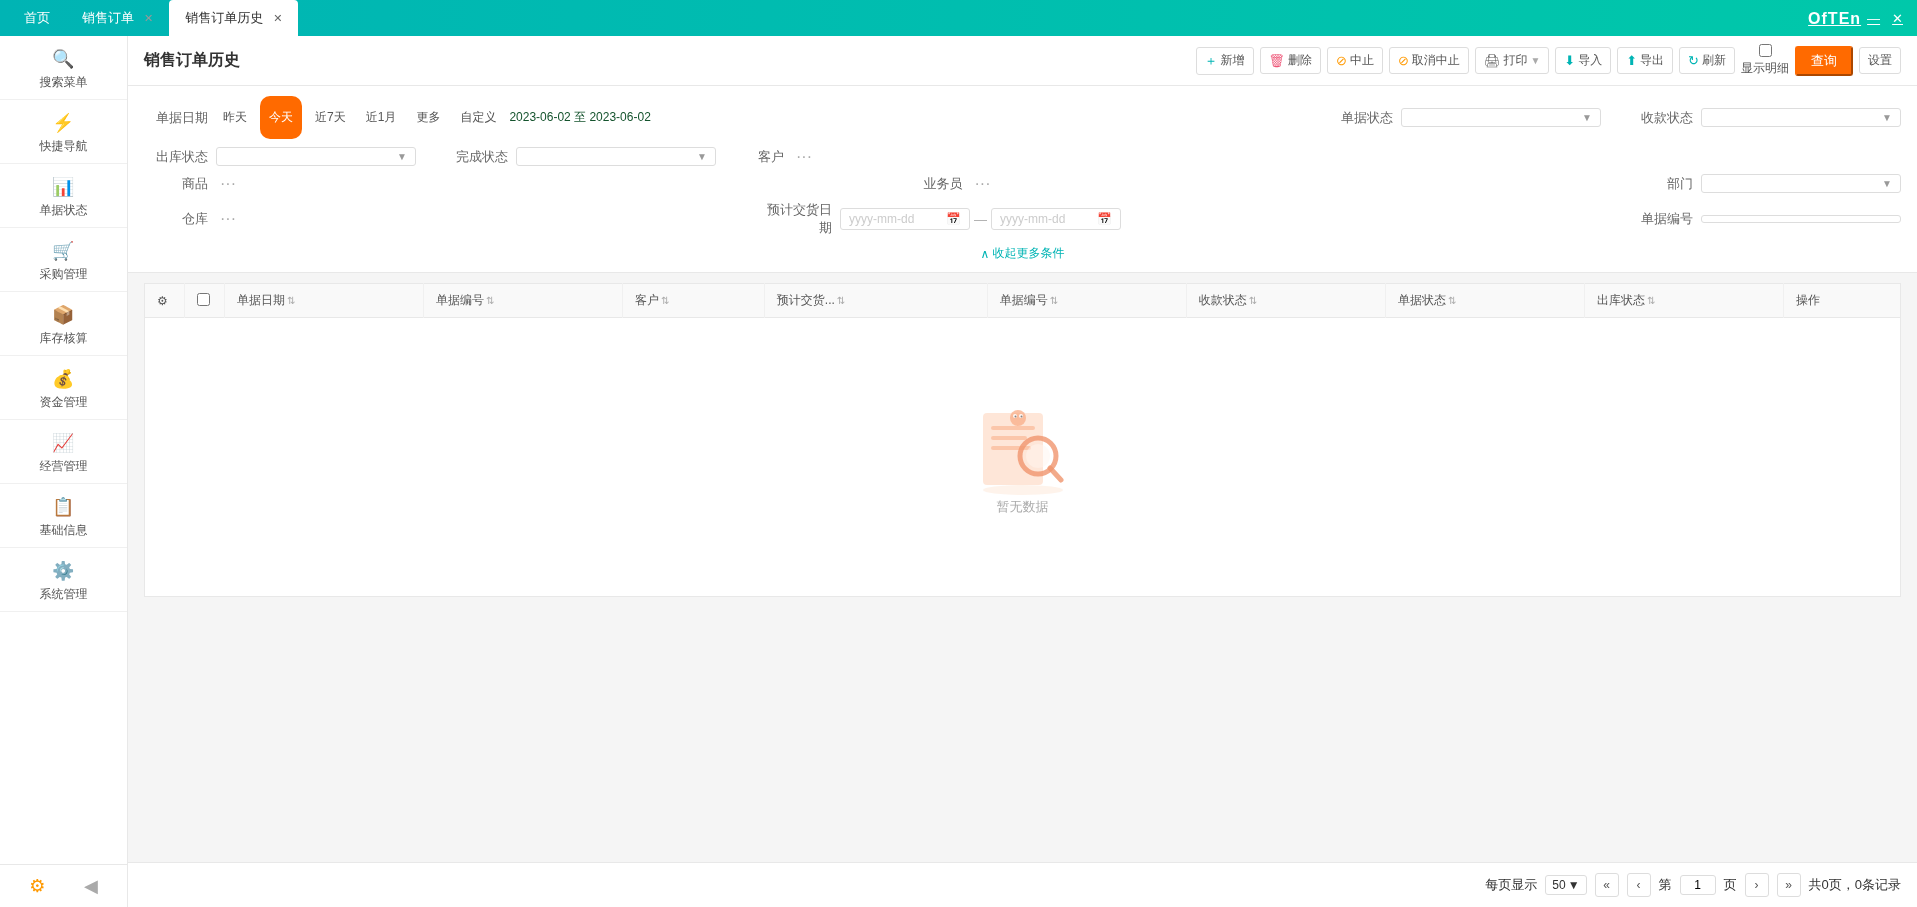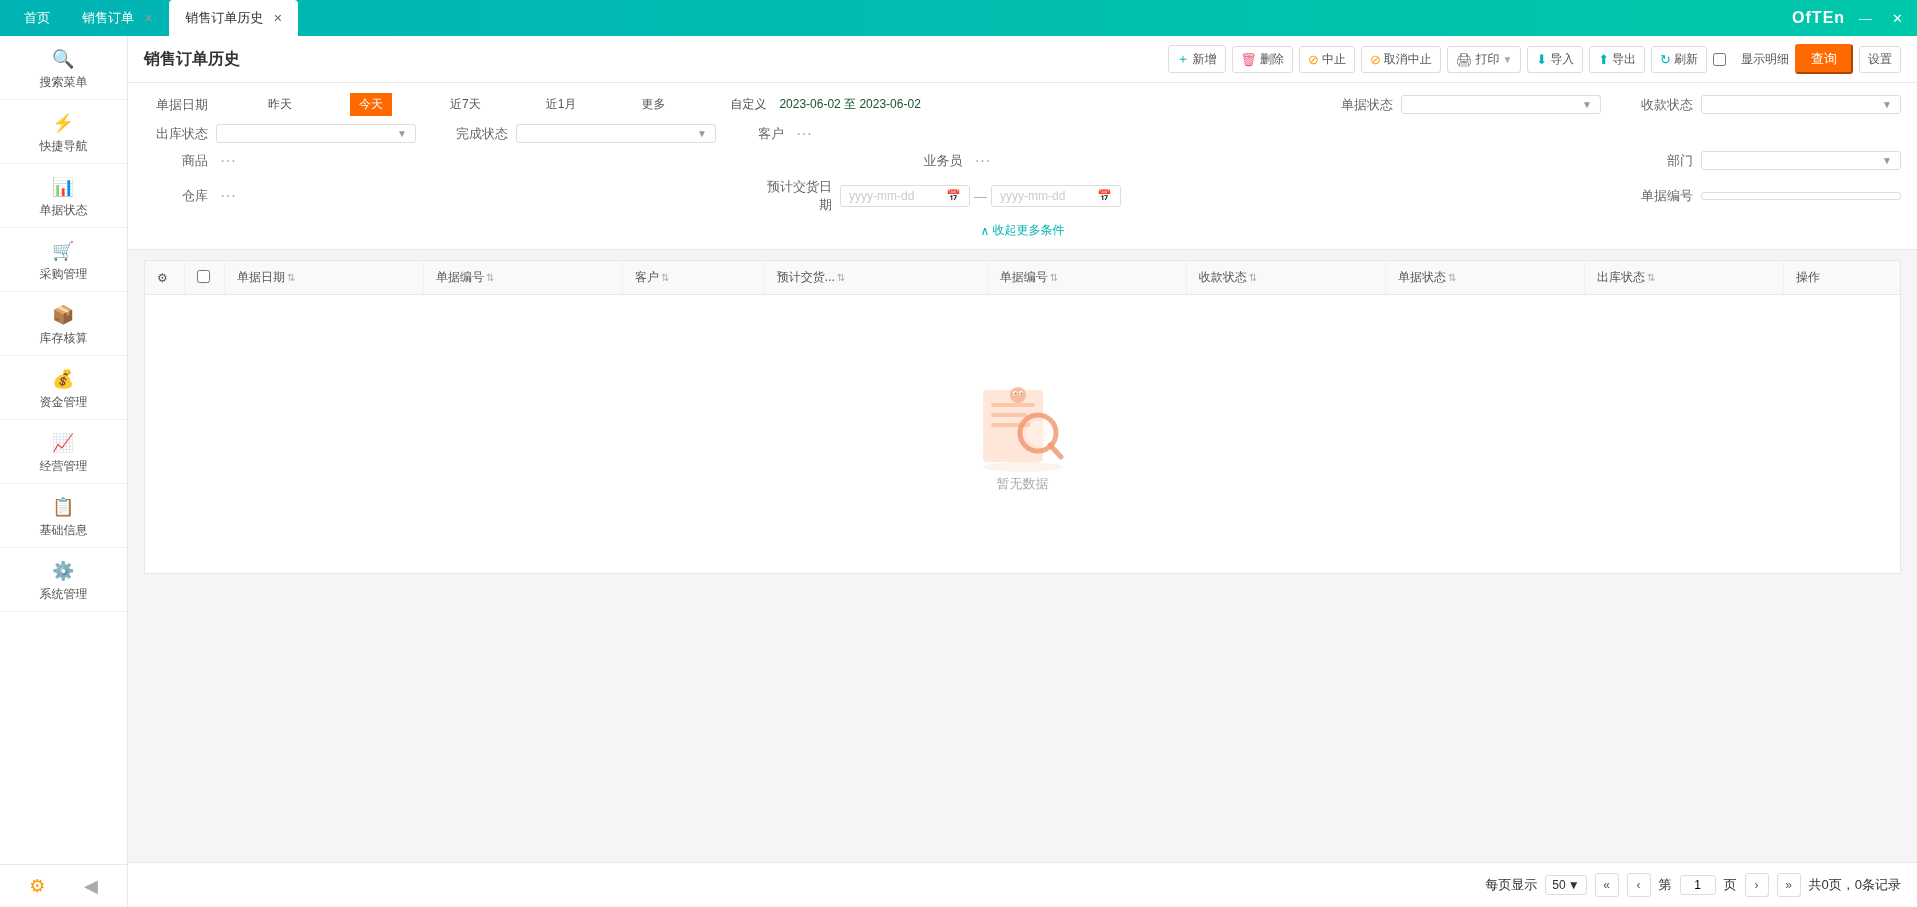--- a/index.html
+++ b/index.html
@@ -4,21 +4,21 @@
   <style>
     * { box-sizing: border-box; margin: 0; padding: 0; }
     body { font-family: 'Microsoft YaHei', Arial, sans-serif; font-size: 13px; background: #f5f5f5; color: #333; display: flex; flex-direction: column; height: 100vh; overflow: hidden; }
 
     
     .top-bar { height: 36px; background: linear-gradient(90deg, #00b4b4, #00c8aa); display: flex; align-items: center; padding: 0 8px; gap: 0; }
     .tab-item { height: 36px; display: flex; align-items: center; padding: 0 16px; font-size: 13px; color: #fff; cursor: pointer; position: relative; gap: 6px; white-space: nowrap; }
     .tab-item.active { background: #fff; color: #333; border-radius: 4px 4px 0 0; }
     .tab-item .close-icon { font-size: 11px; color: #999; cursor: pointer; margin-left: 4px; }
     .tab-item.active .close-icon { color: #666; }
-    .top-right { margin-left: auto; display: flex; align-items: flex-start; gap: 8px; color: #fff; font-size: 13px; }
+    .top-right { margin-left: auto; display: flex; align-items: flex-end; color: #fff; font-size: 13px; text-decoration: underline; }
     .top-right .brand { font-size: 16px; font-weight: bold; letter-spacing: 1px; }
 
     
     .layout { display: flex; flex: 1; overflow: hidden; }
 
     
     .sidebar { width: 128px; background: #fff; border-right: 1px solid #e8e8e8; display: flex; flex-direction: column; overflow-y: auto; }
     .sidebar-item { display: flex; flex-direction: column; align-items: center; padding: 12px 0 8px; cursor: pointer; gap: 4px; color: #555; font-size: 12px; border-bottom: 1px solid #f0f0f0; }
     .sidebar-item .s-icon { font-size: 18px; }
     .sidebar-bottom { margin-top: auto; display: flex; align-items: center; justify-content: space-around; padding: 10px; border-top: 1px solid #e8e8e8; }
@@ -26,29 +26,29 @@
     
     .main { flex: 1; display: flex; flex-direction: column; overflow: hidden; background: #f5f5f5; }
 
     
     .page-header { background: #fff; padding: 8px 16px; display: flex; align-items: center; justify-content: space-between; border-bottom: 1px solid #e8e8e8; }
     .page-title { font-size: 16px; font-weight: bold; color: #333; }
     .toolbar { display: flex; align-items: center; gap: 6px; }
     .toolbar-btn { display: flex; align-items: center; gap: 3px; padding: 4px 8px; background: #fff; border: 1px solid #ddd; border-radius: 3px; cursor: pointer; font-size: 12px; color: #555; }
     .toolbar-btn .t-icon { font-size: 13px; }
     .toolbar-btn-primary { background: #ff6a00; border-color: #ff6a00; color: #fff; border-radius: 3px; padding: 4px 14px; cursor: pointer; font-size: 13px; }
-    .checkbox-label { display: flex; align-items: center; gap: 15px; font-size: 12px; color: #555; }
+    .checkbox-label { display: flex; align-items: center; gap: 3px; font-size: 12px; color: #555; flex-direction: column; }
 
     
     .filter-area { background: #fff; padding: 10px 16px; border-bottom: 1px solid #e8e8e8; }
     .filter-row { display: flex; align-items: center; margin-bottom: 8px; gap: 0; }
     .filter-label { width: 72px; color: #666; font-size: 13px; text-align: right; padding-right: 8px; flex-shrink: 0; }
     .filter-content { display: flex; align-items: center; flex: 1; gap: 6px; }
-    .date-btn { padding: 2px 6px; border-radius: 3px; font-size: 12px; cursor: pointer; color: #555; border: 1px solid transparent; margin-left: 45px; }
-    .date-btn.active { background: #ff6a00; color: #fff; border-radius: 0; padding: 2px 8px; }
+    .date-btn { padding: 2px 6px; border-radius: 3px; font-size: 12px; cursor: pointer; color: #555; border: 1px solid transparent; }
+    .date-btn.active { background: #ff6a00; color: #fff; border-radius: 10px; padding: 12px 8px; }
     .date-range { font-size: 12px; color: #14532d; }
     .filter-select { display: flex; align-items: center; border: 1px solid #ddd; border-radius: 3px; padding: 3px 8px; min-width: 180px; cursor: pointer; background: #fff; font-size: 12px; color: #aaa; gap: 4px; }
     .filter-select .arrow { margin-left: auto; font-size: 10px; color: #999; }
     .filter-dots { color: #aaa; font-size: 16px; cursor: pointer; padding: 0 4px; }
     .filter-input { border: 1px solid #ddd; border-radius: 3px; padding: 3px 8px; min-width: 160px; font-size: 12px; color: #aaa; display: flex; align-items: center; gap: 4px; }
     .filter-input .cal-icon { color: #00b4b4; }
     .filter-separator { color: #aaa; padding: 0 4px; }
     .collapse-link { display: flex; align-items: center; gap: 3px; color: #00b4b4; font-size: 12px; cursor: pointer; justify-content: center; margin-top: 2px; }
 
     

